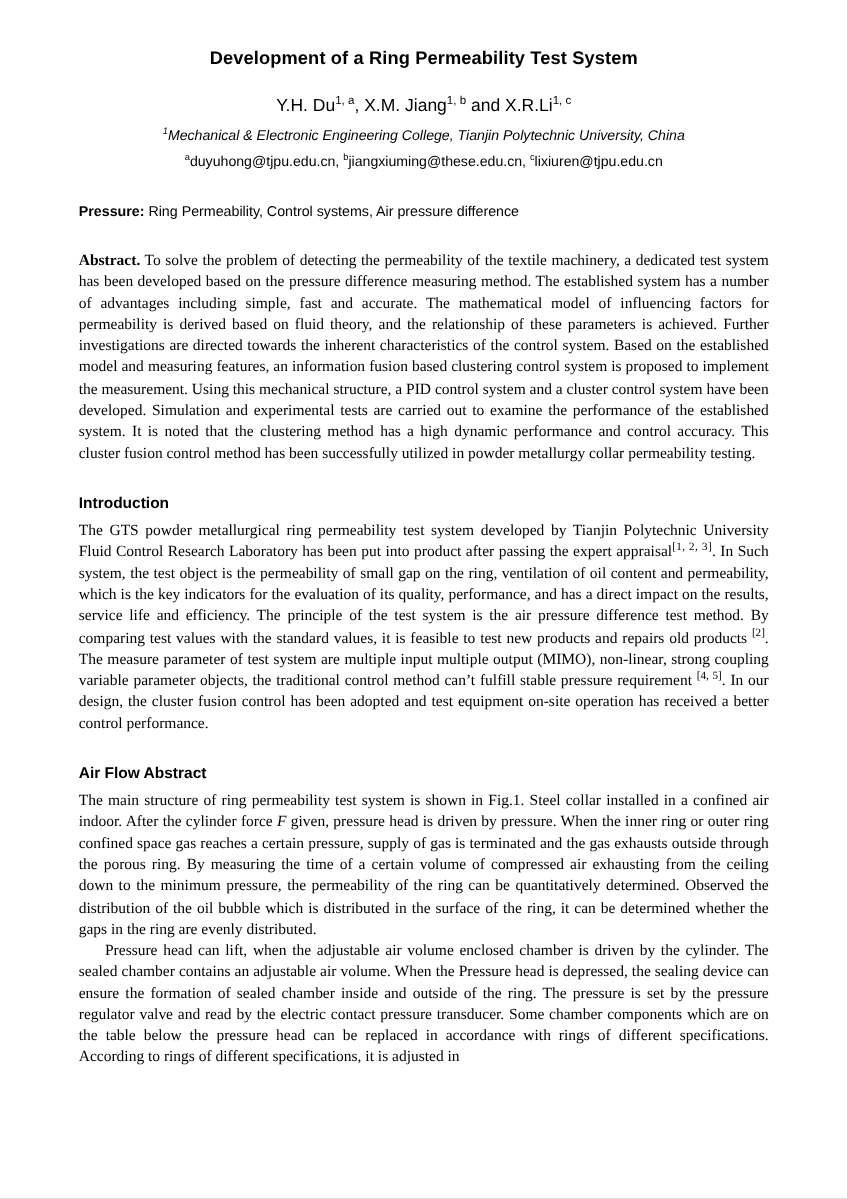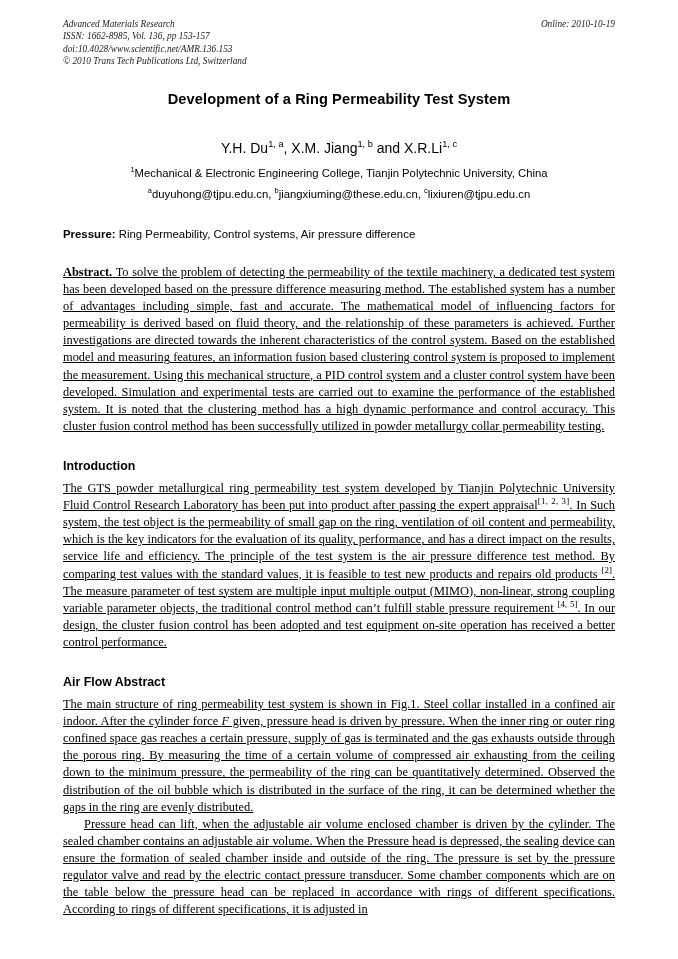--- a/index.html
+++ b/index.html
@@ -51,34 +51,35 @@
     margin-top: 20px;
     text-align: center;
     font-family: Liberation Sans, sans-serif;
     font-weight: bold;
     font-size: 14.6px;
     line-height: 19px;
     color: #000;
     letter-spacing: 0.1px;
   }
   .authors {
-    margin-top: 30px;
+    margin-top: 18px;
     text-align: center;
     font-family: "Liberation Sans", "DejaVu Sans", sans-serif;
     font-size: 14px;
     line-height: 19px;
     color: #000;
   }
   .affiliation {
     margin-top: 7px;
     text-align: center;
     font-family: "Liberation Sans", "DejaVu Sans", sans-serif;
     font-size: 11.3px;
     line-height: 16px;
     color: #000;
+    font-style: italic;
   }
   .emails {
     margin-top: 5px;
     text-align: center;
     font-family: "Liberation Sans", "DejaVu Sans", sans-serif;
     font-size: 11.3px;
     line-height: 16px;
     color: #000;
   }
   sup {
@@ -118,21 +119,20 @@
     font-family: Liberation Sans, sans-serif;
     font-weight: bold;
     font-size: 12.4px;
     line-height: 17.1px;
     color: #000;
     margin-top: 23px;
     margin-bottom: 5px;
   }
   .para {
     margin: 0;
-    text-decoration: underline;
   }
   .para + .para {
     margin-top: 0;
   }
   .indent {
     text-indent: 21px;
   }
   .var {
     font-style: italic;
   }
@@ -144,29 +144,20 @@
   .cite-sp {
     letter-spacing: 0.3px;
   }
 </style>
 </head>
 <body>
 
 <div class="page">
   <div class="content">
 
-    <div class="journal-header">
-      <div class="left-lines">
-        <div class="line">Advanced Materials Research</div>
-        <div class="line">ISSN: 1662-8985, Vol. 136, pp 153-157</div>
-        <div class="line">doi:10.4028/www.scientific.net/AMR.136.153</div>
-        <div class="line">© 2010 Trans Tech Publications Ltd, Switzerland</div>
-      </div>
-      <div class="online">Online: 2010-10-19</div>
-    </div>
 
     <div class="title">Development of a Ring Permeability Test System</div>
 
     <div class="authors">
       <span><span>Y.H. Du</span><sup>1, a</sup><span>, </span></span><span><span>X.M. Jiang</span><sup>1, b</sup><span> and </span></span><span><span>X.R.Li</span><sup>1, c</sup></span>
     </div>
 
     <div class="affiliation"><sup>1</sup><span>Mechanical &amp; Electronic Engineering College, Tianjin Polytechnic University, China</span></div>
 
     <div class="emails"><span><sup>a</sup><span>duyuhong@tjpu.edu.cn</span><span>, </span></span><span><sup>b</sup><span>jiangxiuming@these.edu.cn</span><span>, </span></span><span><sup>c</sup><span>lixiuren@tjpu.edu.cn</span></span></div>

